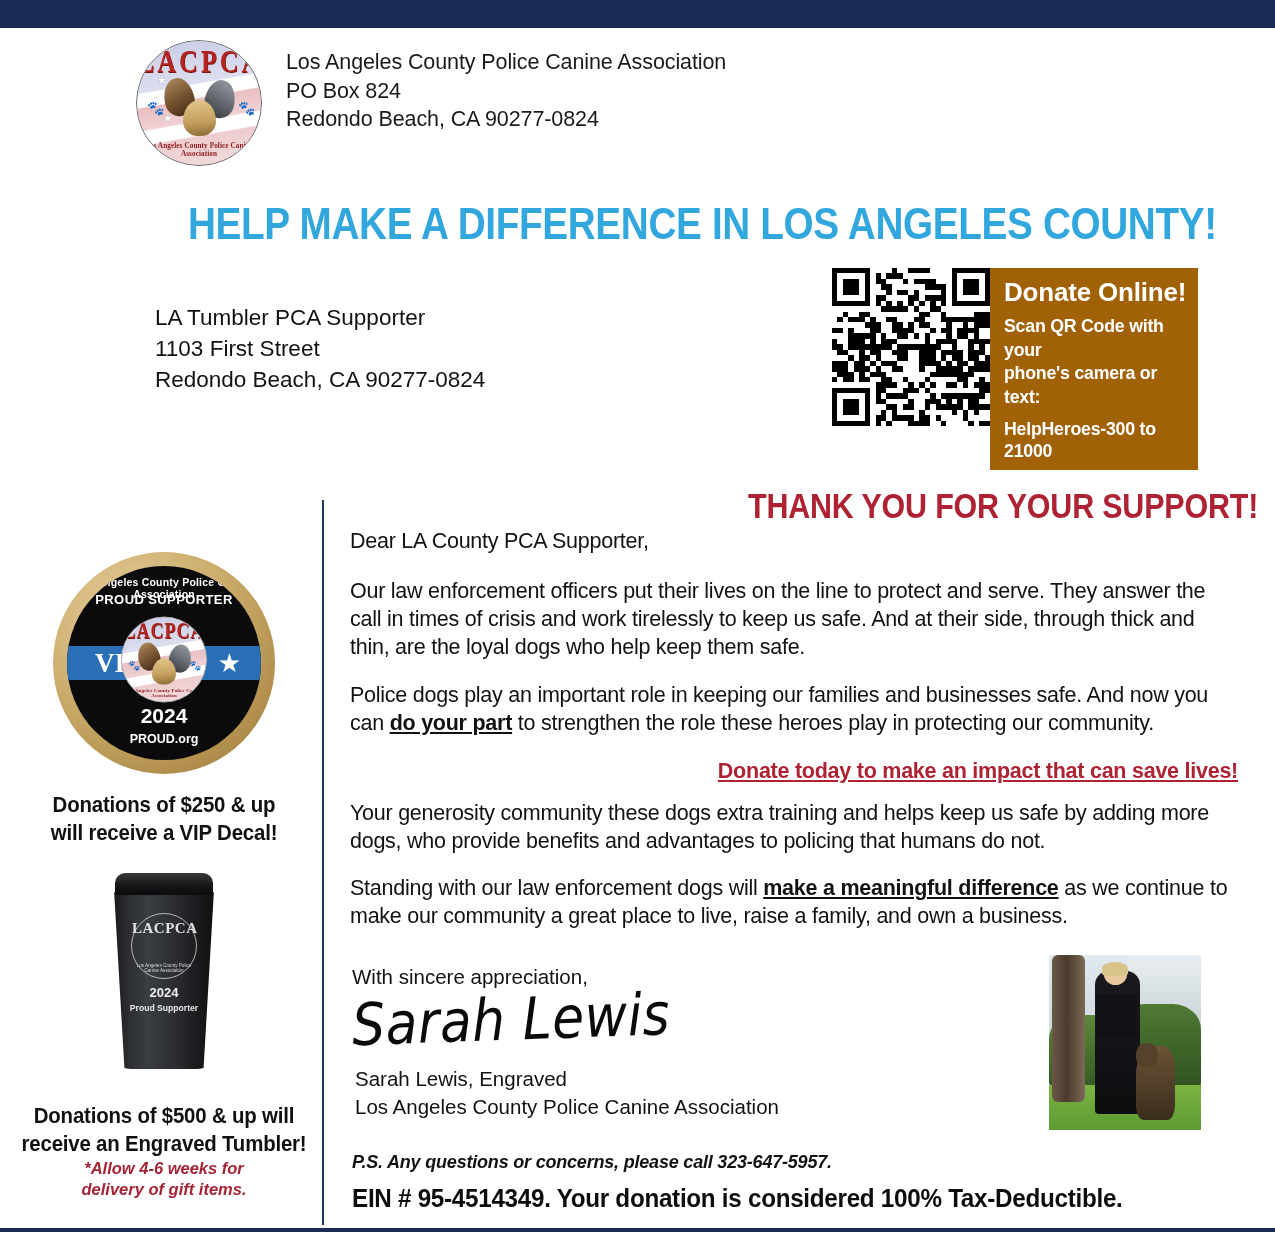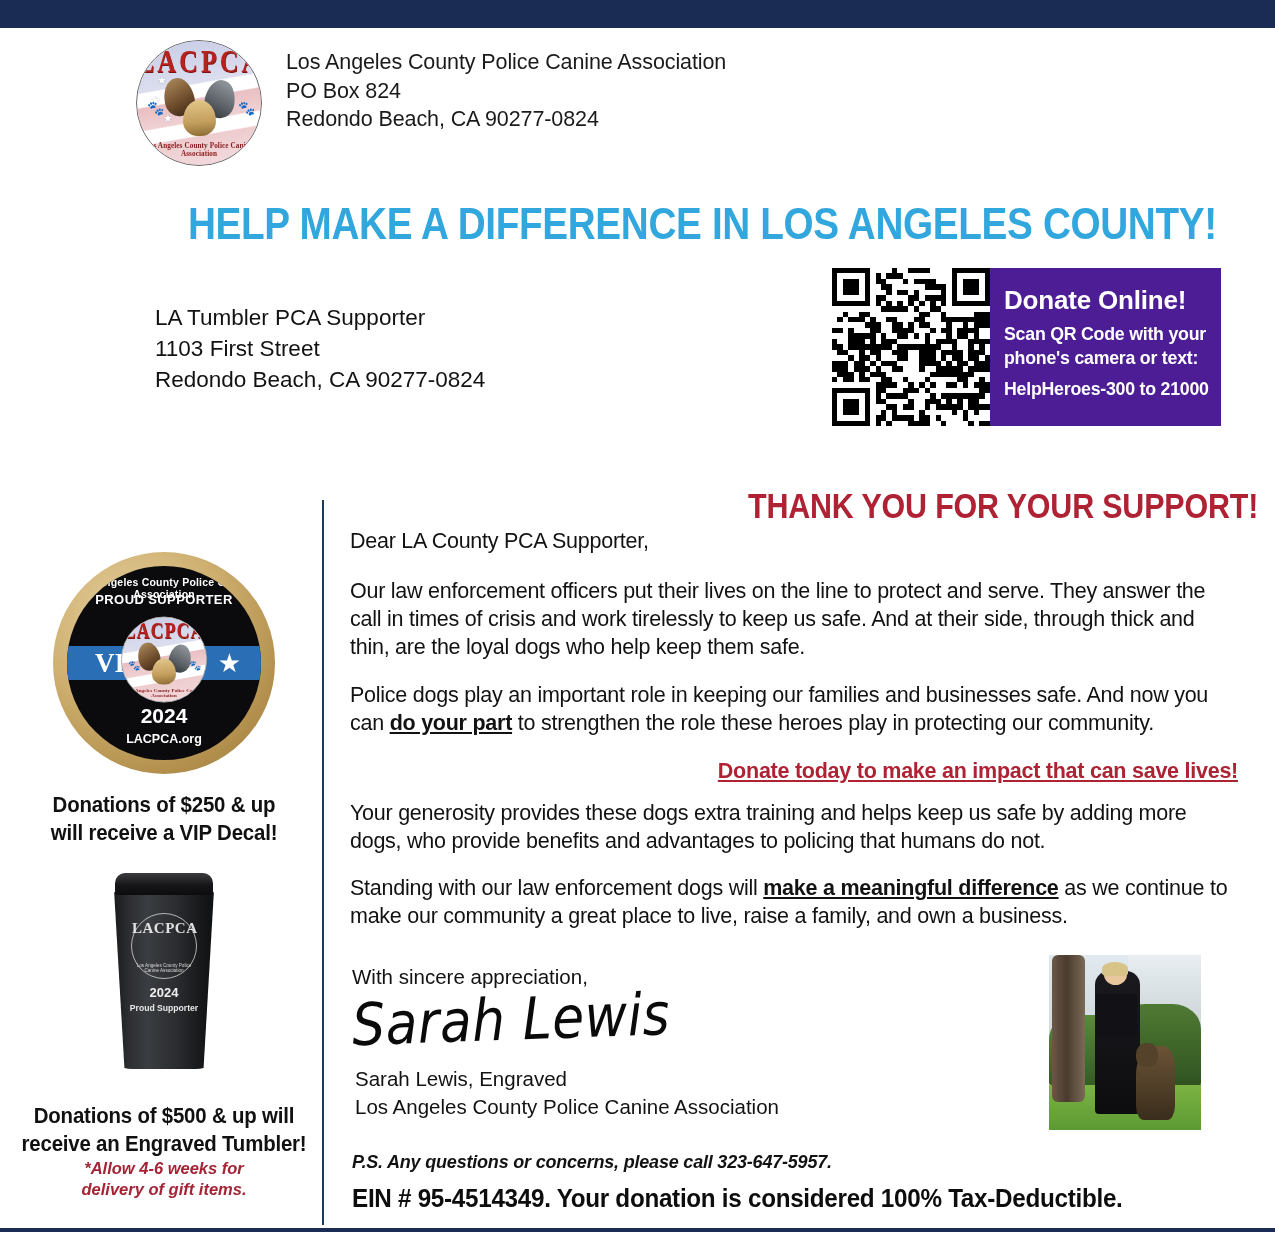--- a/index.html
+++ b/index.html
@@ -154,24 +154,24 @@
     width: 158px; height: 158px;
     background: #ffffff;
     display: grid;
     grid-template-columns: repeat(29, 1fr);
     grid-template-rows: repeat(29, 1fr);
     flex: none;
   }
   .qr-code i { background: transparent; display:block; }
   .qr-code i.on { background: #000000; }
   .donate-box {
-    width: 231px;
-    background: #4c1d95;
+    width: 208px;
+    background: #a16207;
     color: #ffffff;
-    padding: 18px 0 8px 14px;
+    padding: 10px 0 8px 14px;
     box-sizing: border-box;
   }
   .donate-title {
     font-size: 26px;
     font-weight: bold;
     letter-spacing: -0.2px;
     line-height: 1.15;
     margin-bottom: 6px;
   }
   .donate-sub {
@@ -1387,21 +1387,21 @@
           <div class="seal-dogs" style="width:56px;height:42px;">
             <div class="dog dog-a" style="width:22px;height:28px;"></div>
             <div class="dog dog-b" style="width:22px;height:28px;"></div>
             <div class="dog dog-c" style="width:24px;height:26px;margin-left:-12px;"></div>
           </div>
           <div class="paw" style="left:5px;top:40px;font-size:10px;">🐾</div>
           <div class="paw" style="right:3px;top:40px;font-size:10px;">🐾</div>
           <div class="seal-arc-bottom" style="font-size:5px;bottom:4px;">Los Angeles County Police Canine Association</div>
         </div>
         <div class="decal-year">2024</div>
-        <div class="decal-url">LACPCA.org</div>
+        <div class="decal-url">PROUD.org</div>
       </div>
     </div>
 
     <div class="cap cap-250">
       <div>Donations of $250 &amp; up</div>
       <div>will receive a VIP Decal!</div>
     </div>
 
     <div class="tumbler-wrap">
       <div class="tumbler">
@@ -1427,21 +1427,21 @@
     </div>
   </div>
 
   <div class="thankyou">THANK YOU FOR YOUR SUPPORT!</div>
 
   <div class="letter">
     <p class="salutation">Dear LA County PCA Supporter,</p>
     <p>Our law enforcement officers put their lives on the line to protect and serve. They answer the call in times of crisis and work tirelessly to keep us safe. And at their side, through thick and thin, are the loyal dogs who help keep them safe.</p>
     <p><span>Police dogs play an important role in keeping our families and businesses safe. And now you can </span><u class="bold">do your part</u><span> to strengthen the role these heroes play in protecting our community.</span></p>
     <p class="callout">Donate today to make an impact that can save lives!</p>
-    <p>Your generosity provides these dogs extra training and helps keep us safe by adding more dogs, who provide benefits and advantages to policing that humans do not.</p>
+    <p>Your generosity community these dogs extra training and helps keep us safe by adding more dogs, who provide benefits and advantages to policing that humans do not.</p>
     <p><span>Standing with our law enforcement dogs will </span><u class="bold">make a meaningful difference</u><span> as we continue to make our community a great place to live, raise a family, and own a business.</span></p>
   </div>
 
   <div class="signoff">With sincere appreciation,</div>
   <div class="signature">Sarah Lewis</div>
   <div class="signer">
     <div>Sarah Lewis, Engraved</div>
     <div>Los Angeles County Police Canine Association</div>
   </div>
 

